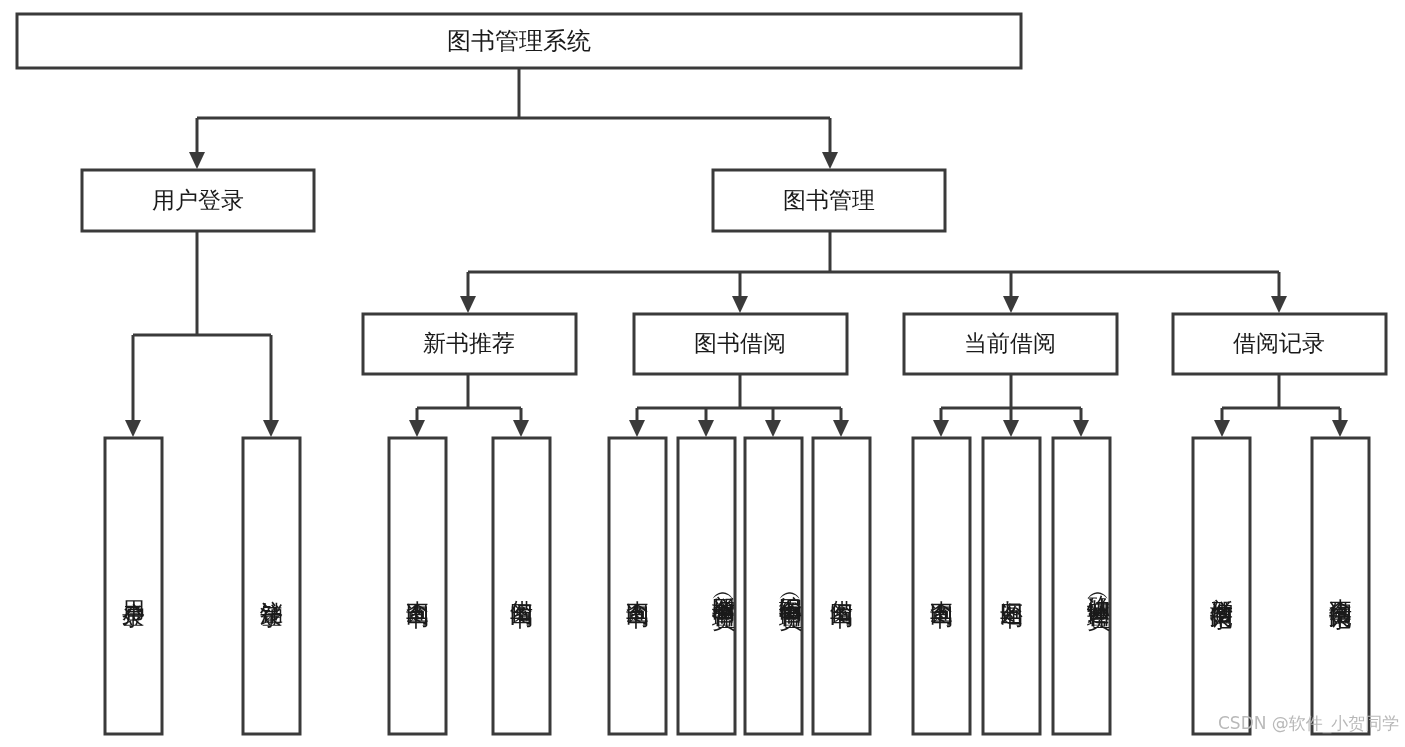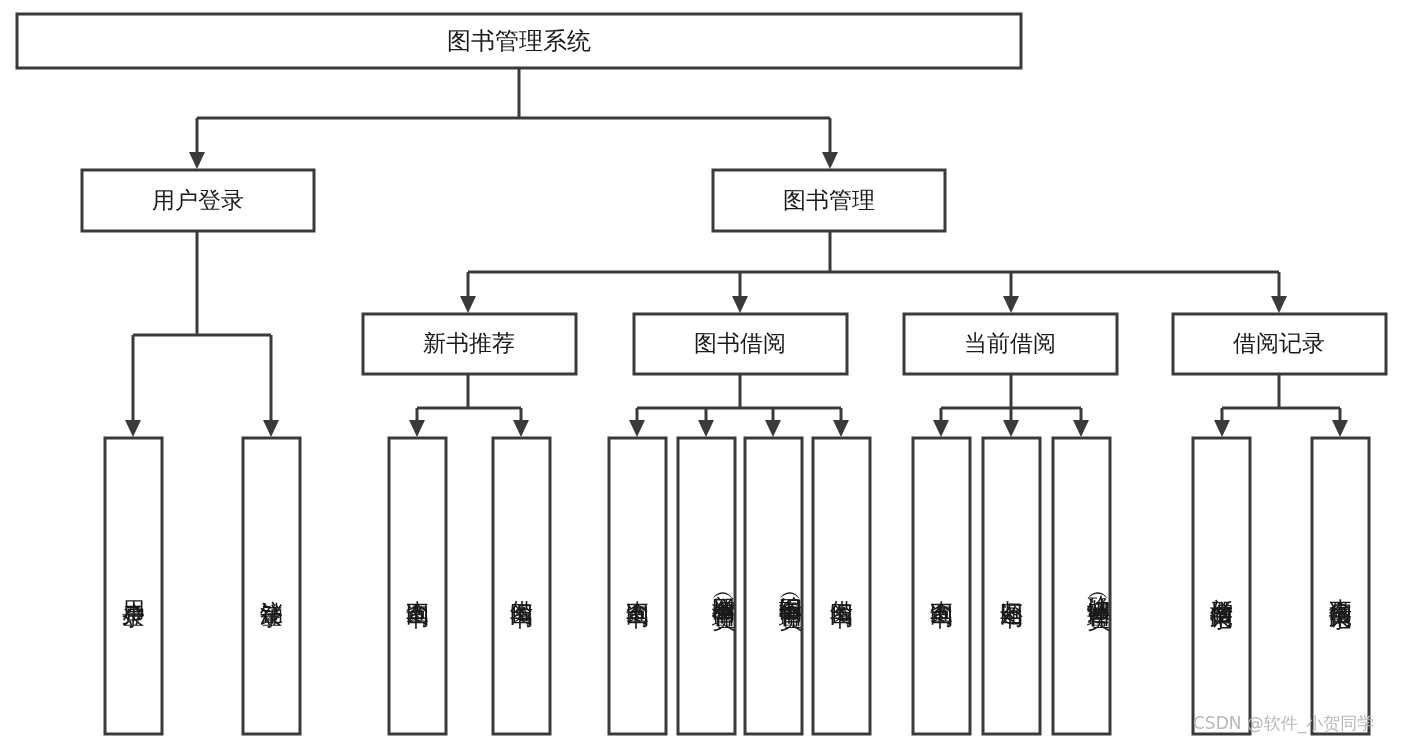--- a/index.html
+++ b/index.html
@@ -64,20 +64,21 @@
     font-family: "DejaVu Sans", "Liberation Sans", sans-serif;
     pointer-events: none;
     white-space: nowrap;
   }
   .watermark {
     position: absolute;
     color: #b9b9b9;
     font-size: 17px;
     font-family: "DejaVu Sans", "Liberation Sans", sans-serif;
     white-space: nowrap;
+    padding-left: 25px;
   }
 </style>
 </head>
 <body>
 
 <div id="diagram-root">
 
   <svg class="diagram-canvas" viewBox="0 0 1405 747">
 
     <g>

